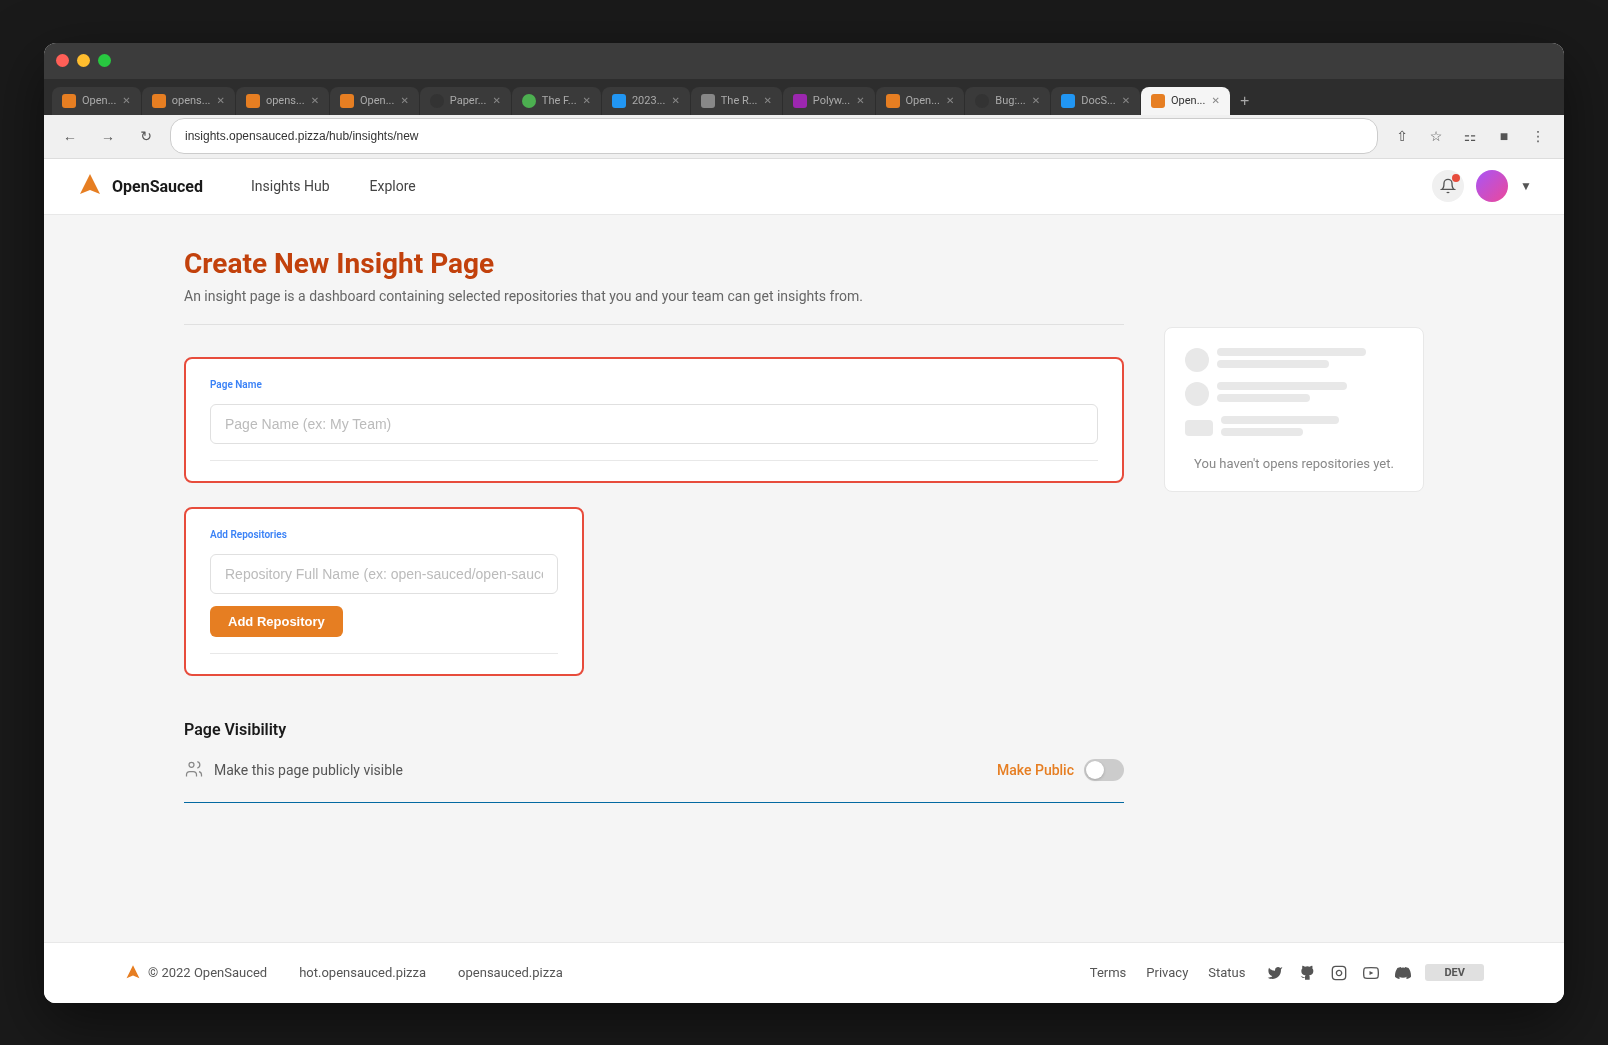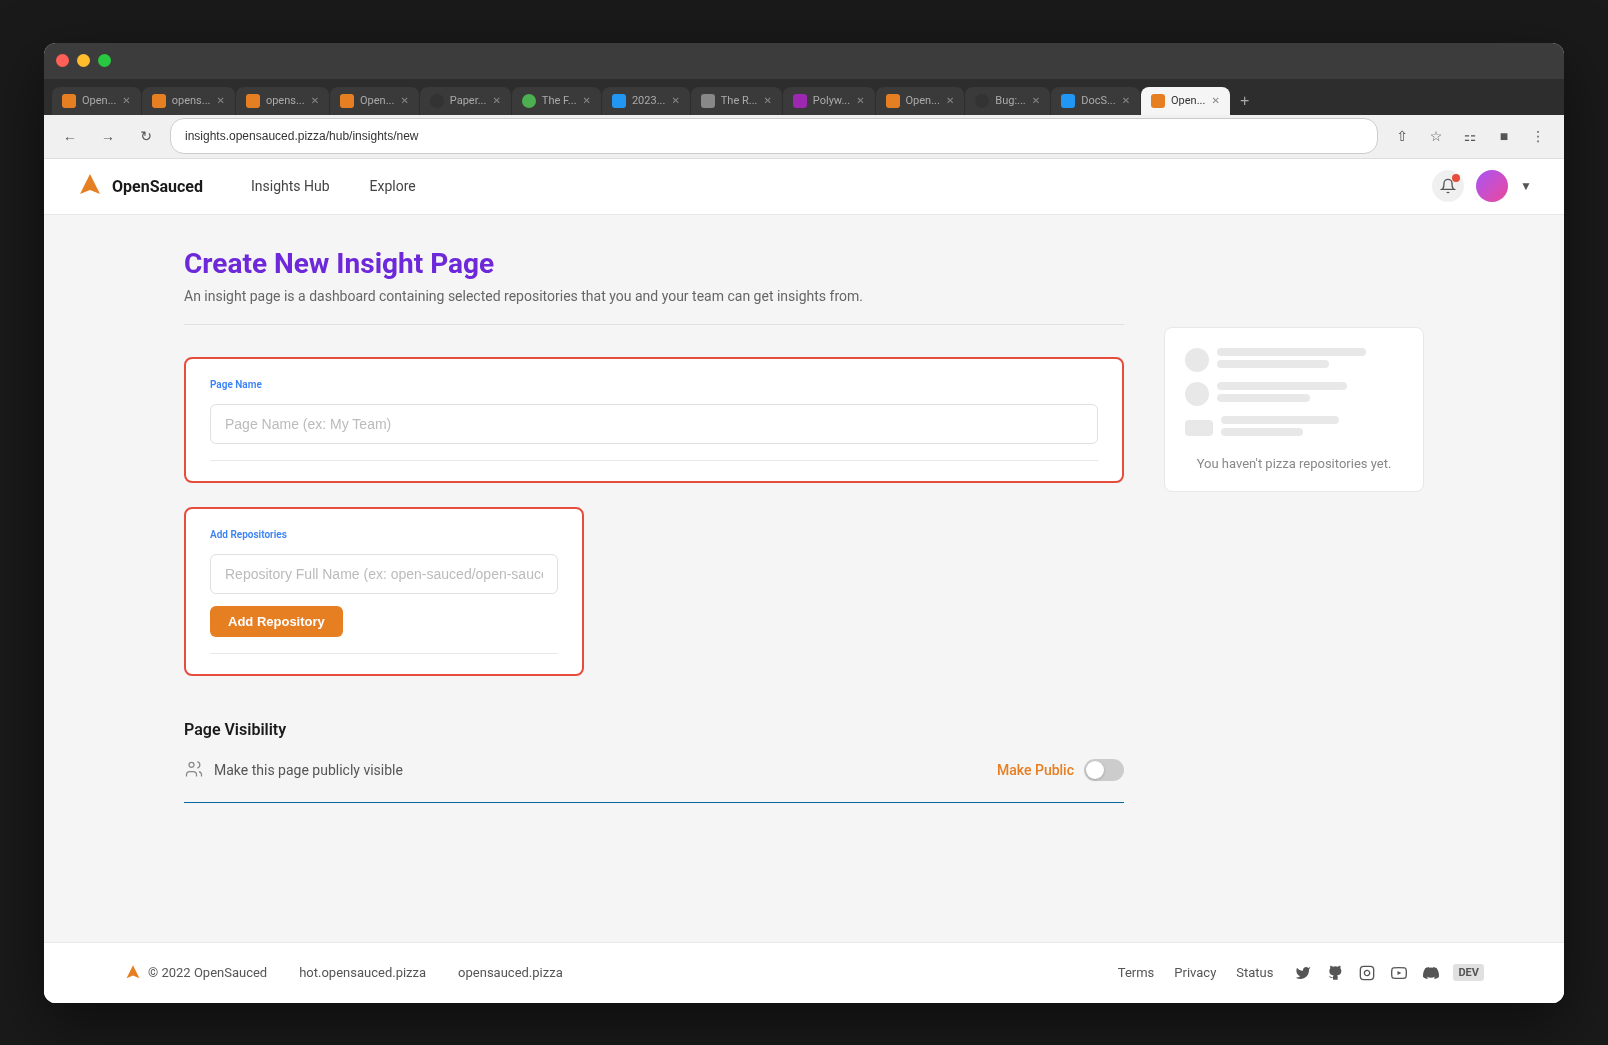--- a/index.html
+++ b/index.html
@@ -215,21 +215,21 @@
       max-width: 1400px;
       margin: 0 auto;
       width: 100%;
     }
     .form-section {
       flex: 1;
     }
     .page-title {
       font-size: 28px;
       font-weight: 700;
-      color: #6d28d9;
+      color: #c2410c;
       margin-bottom: 8px;
     }
     .page-subtitle {
       font-size: 14px;
       color: #666;
       margin-bottom: 32px;
       border-bottom: 1px solid #e0e0e0;
       padding-bottom: 20px;
     }
     
@@ -585,21 +585,21 @@
               <div class="skeleton-line" style="width:50%;"></div>
             </div>
           </div>
           <div class="skeleton-row">
             <div class="skeleton-circle" style="border-radius:4px;width:28px;height:16px;"></div>
             <div class="skeleton-lines">
               <div class="skeleton-line" style="width:65%;"></div>
               <div class="skeleton-line" style="width:45%;"></div>
             </div>
           </div>
-          <p class="no-repos-text">You haven't pizza repositories yet.</p>
+          <p class="no-repos-text">You haven't opens repositories yet.</p>
         </div>
       </div>
 
     </div>
 
     <footer class="footer">
       <div class="footer-logo">
         <svg width="18" height="18" viewBox="0 0 28 28">
           <path d="M14 2 L24 22 L14 18 L4 22 Z" fill="#e67e22"></path>
         </svg>
@@ -633,19 +633,19 @@
             <svg width="16" height="16" viewBox="0 0 24 24" fill="none" stroke="#555" stroke-width="2">
               <path d="M22.54 6.42a2.78 2.78 0 0 0-1.95-1.96C18.88 4 12 4 12 4s-6.88 0-8.59.46a2.78 2.78 0 0 0-1.95 1.96A29 29 0 0 0 1 12a29 29 0 0 0 .46 5.58A2.78 2.78 0 0 0 3.41 19.54C5.12 20 12 20 12 20s6.88 0 8.59-.46a2.78 2.78 0 0 0 1.95-1.96A29 29 0 0 0 23 12a29 29 0 0 0-.46-5.58z"></path>
               <polygon points="9.75 15.02 15.5 12 9.75 8.98 9.75 15.02" fill="#555" stroke="none"></polygon>
             </svg>
           </div>
           <div class="social-icon">
             <svg width="16" height="16" viewBox="0 0 24 24" fill="#555">
               <path d="M20.317 4.37a19.791 19.791 0 0 0-4.885-1.515.074.074 0 0 0-.079.037c-.21.375-.444.864-.608 1.25a18.27 18.27 0 0 0-5.487 0 12.64 12.64 0 0 0-.617-1.25.077.077 0 0 0-.079-.037A19.736 19.736 0 0 0 3.677 4.37a.07.07 0 0 0-.032.027C.533 9.046-.32 13.58.099 18.057a.082.082 0 0 0 .031.057 19.9 19.9 0 0 0 5.993 3.03.078.078 0 0 0 .084-.028c.462-.63.874-1.295 1.226-1.994a.076.076 0 0 0-.041-.106 13.107 13.107 0 0 1-1.872-.892.077.077 0 0 1-.008-.128 10.2 10.2 0 0 0 .372-.292.074.074 0 0 1 .077-.01c3.928 1.793 8.18 1.793 12.062 0a.074.074 0 0 1 .078.01c.12.098.246.198.373.292a.077.077 0 0 1-.006.127 12.299 12.299 0 0 1-1.873.892.077.077 0 0 0-.041.107c.36.698.772 1.362 1.225 1.993a.076.076 0 0 0 .084.028 19.839 19.839 0 0 0 6.002-3.03.077.077 0 0 0 .032-.054c.5-5.177-.838-9.674-3.549-13.66a.061.061 0 0 0-.031-.03z"></path>
             </svg>
           </div>
-          <div class="social-icon" style="font-size:11px;font-weight:bold;color:#555;background:#e0e0e0;border-radius:3px;padding:2px 5px;width:auto;height:auto;">DEV</div>
+          <div class="social-icon" style="font-size:11px;font-weight:bold;color:#555;background:#e0e0e0;border-radius:3px;padding:2px 19px;width:auto;height:auto;">DEV</div>
         </div>
       </div>
     </footer>
 
   </div>
 </div>
 
 </body></html>

